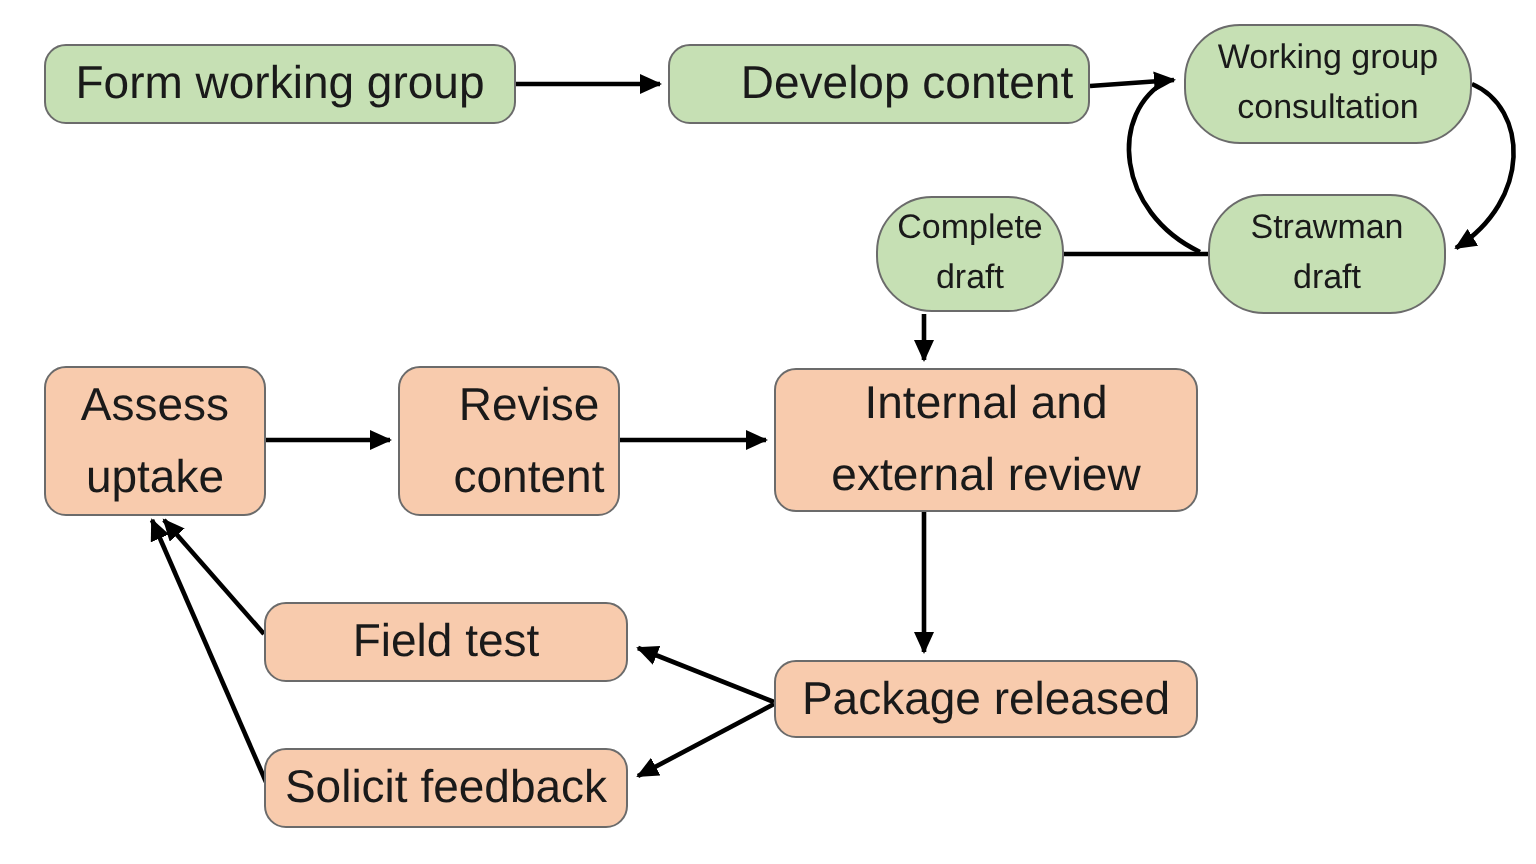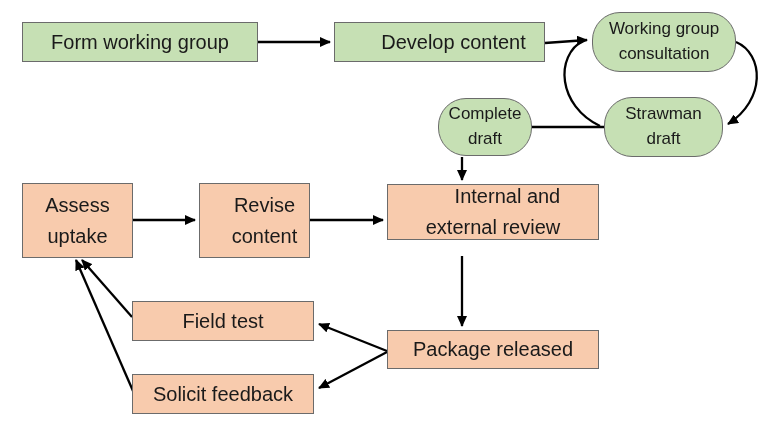--- a/index.html
+++ b/index.html
@@ -9,21 +9,21 @@
   }
   #arrows{position:absolute;left:0;top:0;width:768px;height:432px;}
   .node{
     position:absolute;box-sizing:border-box;
     display:flex;align-items:center;justify-content:center;
     text-align:center;color:#1a1a1a;white-space:pre-line;
     border:1.5px solid #6b6b6b;
   }
   .node.green{background:var(--green-fill,#c6e0b4);}
   .node.orange{background:var(--orange-fill,#f8cbad);}
-  .node.big{font-size:20px;line-height:1.55;}
+  .node.big{font-size:23px;line-height:1.55;border-radius:11px;}
   .node.small{font-size:17px;line-height:1.45;border-radius:28px;}
   .edge{stroke:var(--arrow,#000);stroke-width:2.3;fill:none;}
   #ah path{fill:var(--arrow,#000);}
 </style>
 </head>
 <body>
 
 <div id="canvas">
 
   <svg id="arrows" viewBox="0 0 768 432" xmlns="http://www.w3.org/2000/svg">
@@ -73,21 +73,21 @@
   <div class="node orange big" style="left:22px;top:183px;width:111px;height:75px;">
     <span>Assess
 uptake</span>
   </div>
 
   <div class="node orange big" style="left:199px;top:183px;width:111px;height:75px;padding-left:20px;">
     <span>Revise
 content</span>
   </div>
 
-  <div class="node orange big" style="left:387px;top:184px;width:212px;height:56px;text-align:right;">
+  <div class="node orange big" style="left:387px;top:184px;width:212px;height:72px;">
     <span>Internal and
 external review</span>
   </div>
 
   <div class="node orange big" style="left:132px;top:301px;width:182px;height:40px;">
     <span>Field test</span>
   </div>
 
   <div class="node orange big" style="left:387px;top:330px;width:212px;height:39px;">
     <span>Package released</span>

